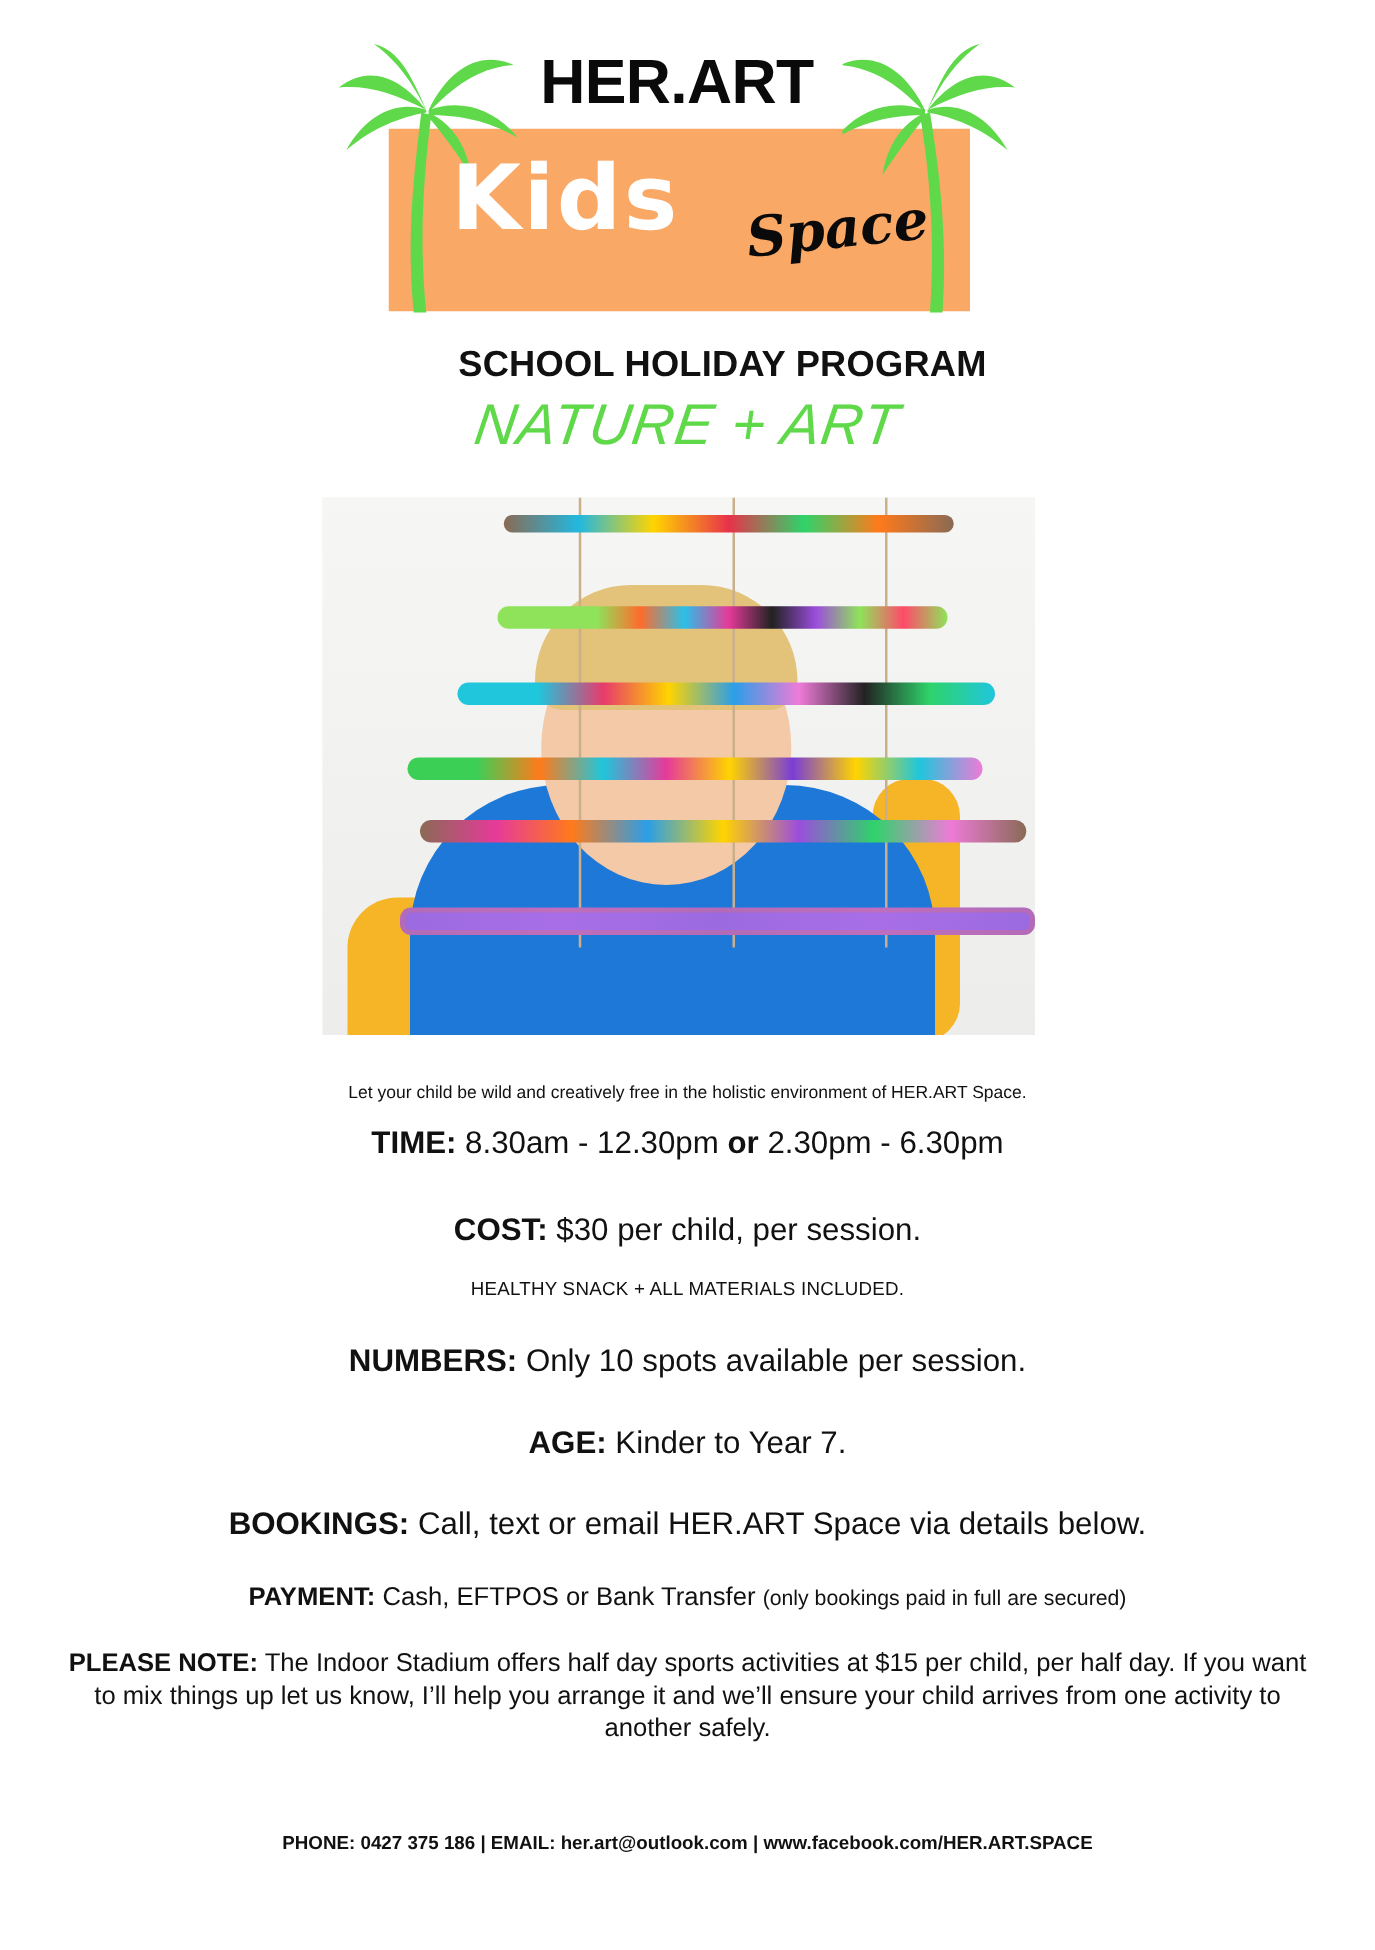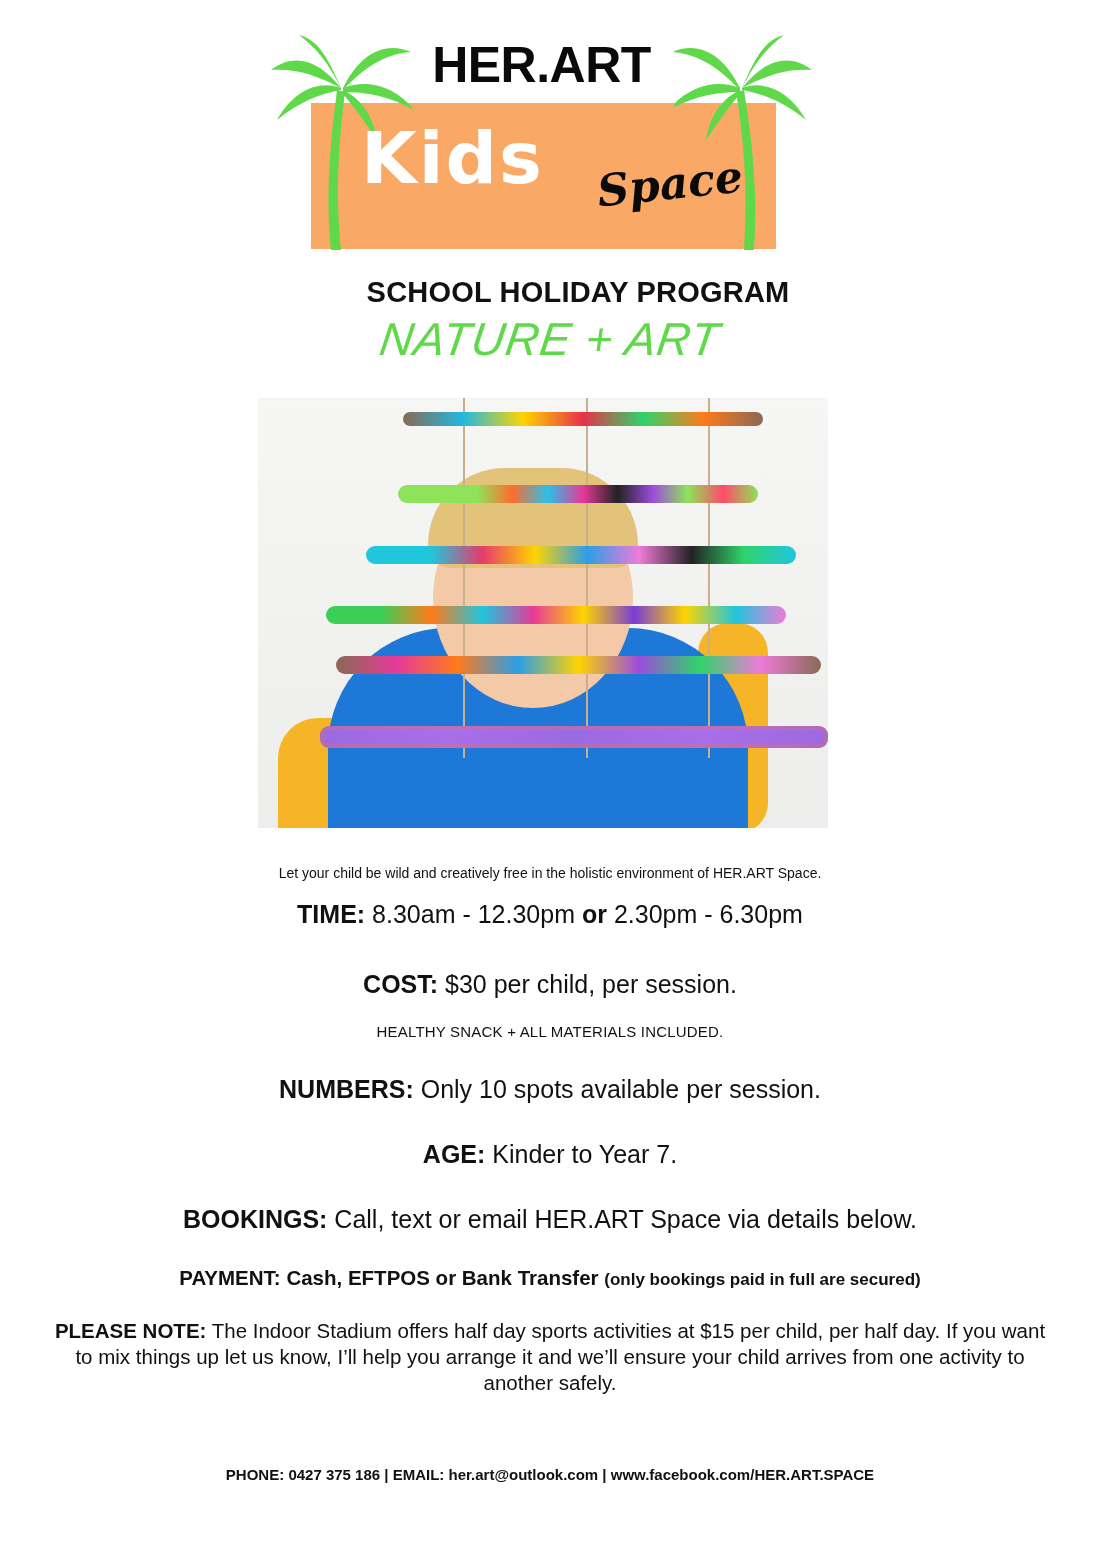--- a/index.html
+++ b/index.html
@@ -39,21 +39,21 @@
   .line { position: absolute; left: 0; width: 1100px; text-align: center; }
   .intro { top: 865px; font-size: 14px; }
   .big { font-size: 25px; }
   .big b { font-weight: 700; }
   .time { top: 900px; }
   .cost { top: 956px; margin-top: 14px; }
   .cost-sub { top: 1023px; font-size: 15px; letter-spacing: 0.2px; }
   .numbers { top: 1075px; }
   .age { top: 1140px; }
   .bookings { top: 1205px; }
-  .payment { top: 1266px; font-size: 20.5px; font-weight: bold; }
+  .payment { top: 1266px; font-size: 20.5px; }
   .payment .small { font-size: 17px; }
   .note { top: 1318px; font-size: 20.5px; line-height: 26px; padding: 0 47px; }
   .footer { top: 1466px; font-size: 15px; font-weight: 700; }
 </style>
 </head>
 <body>
 
 <div class="logo">
   <div class="orange-box"></div>
 

